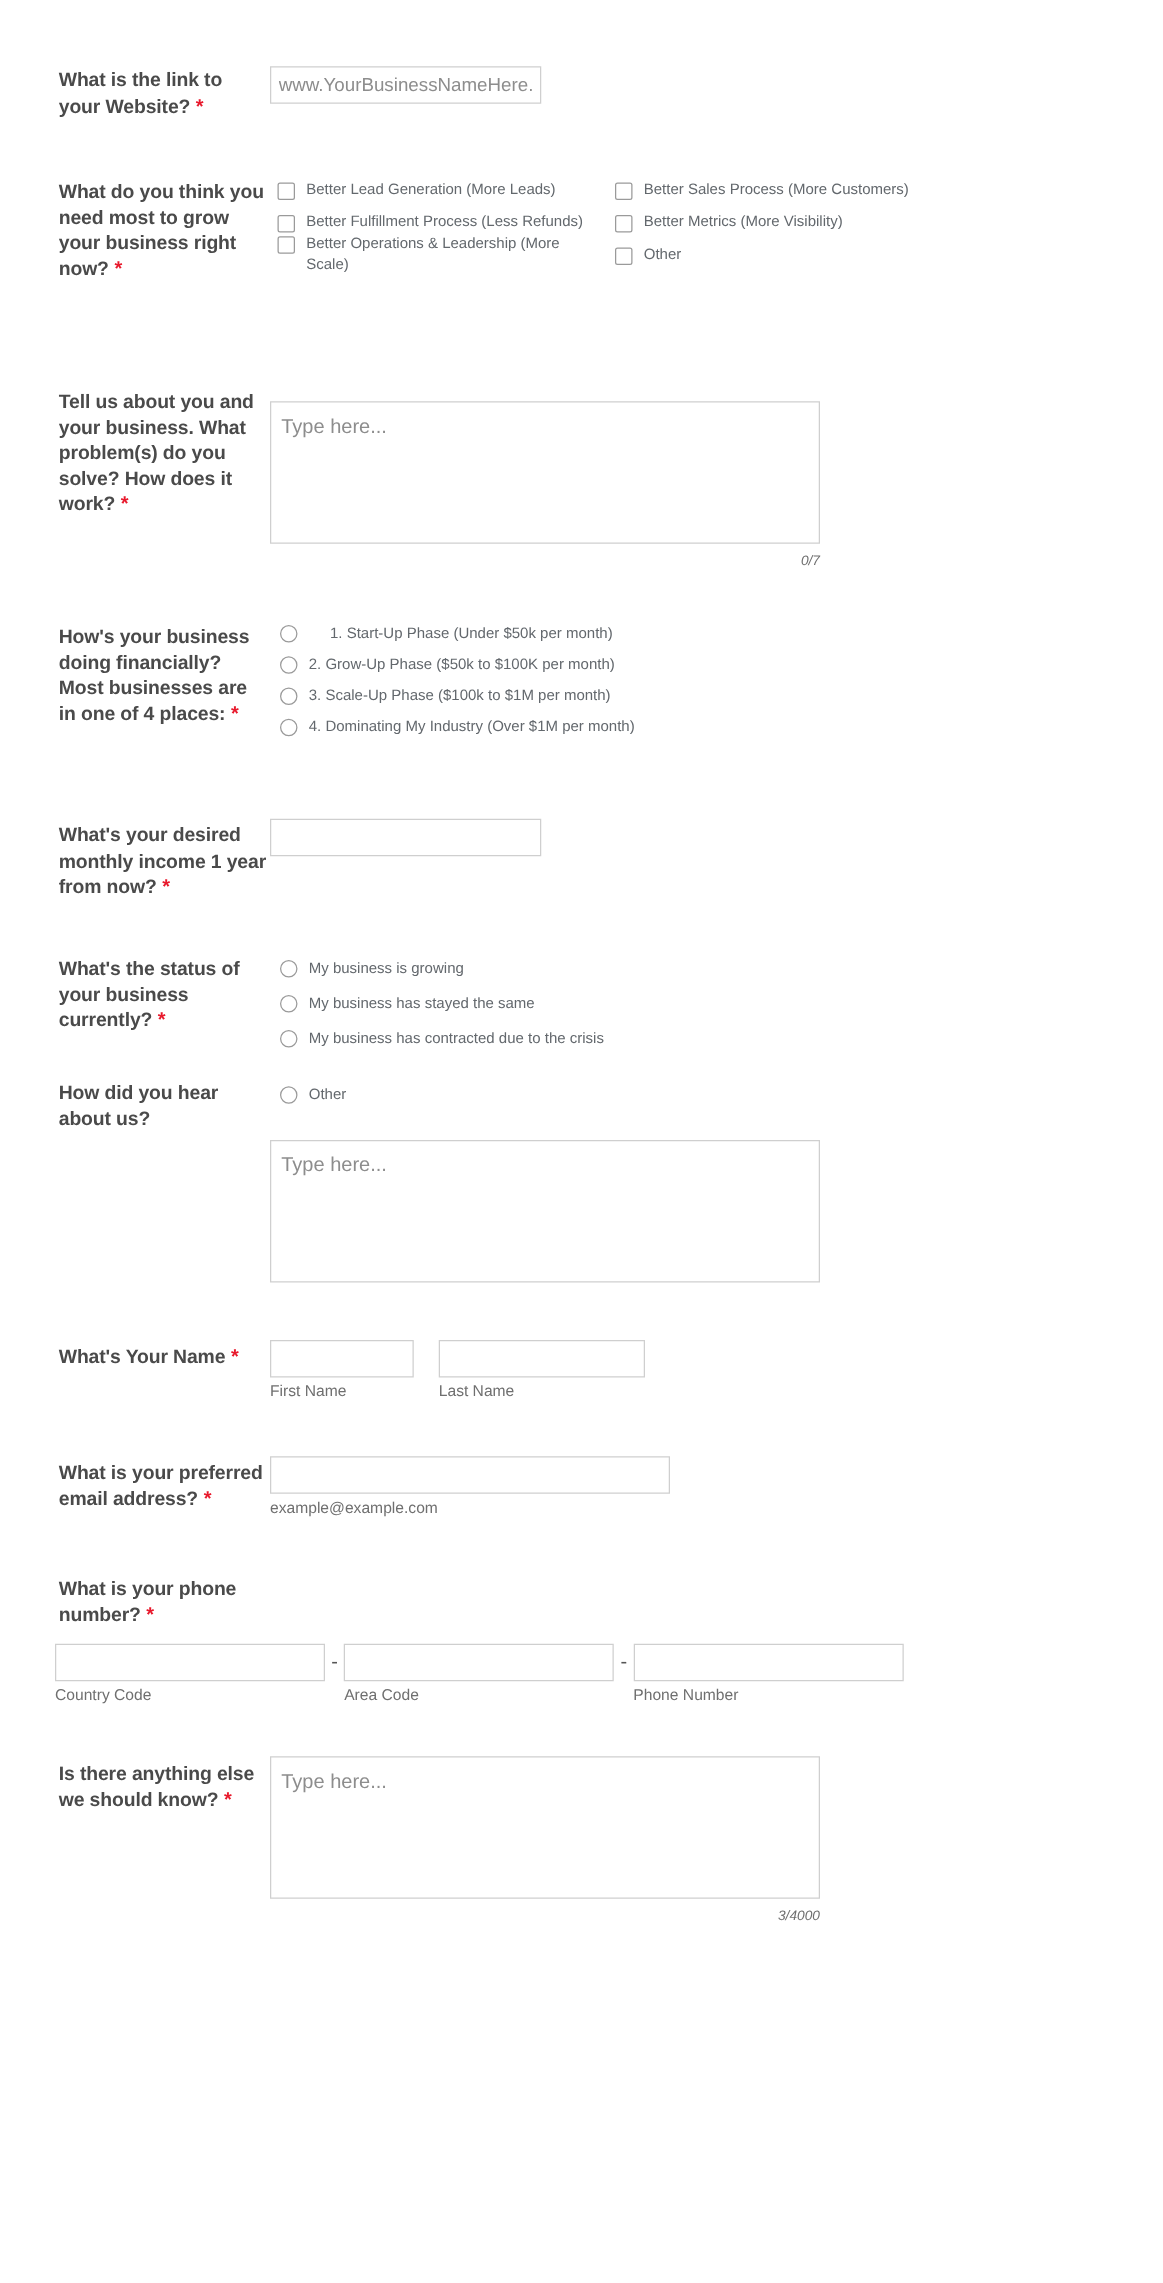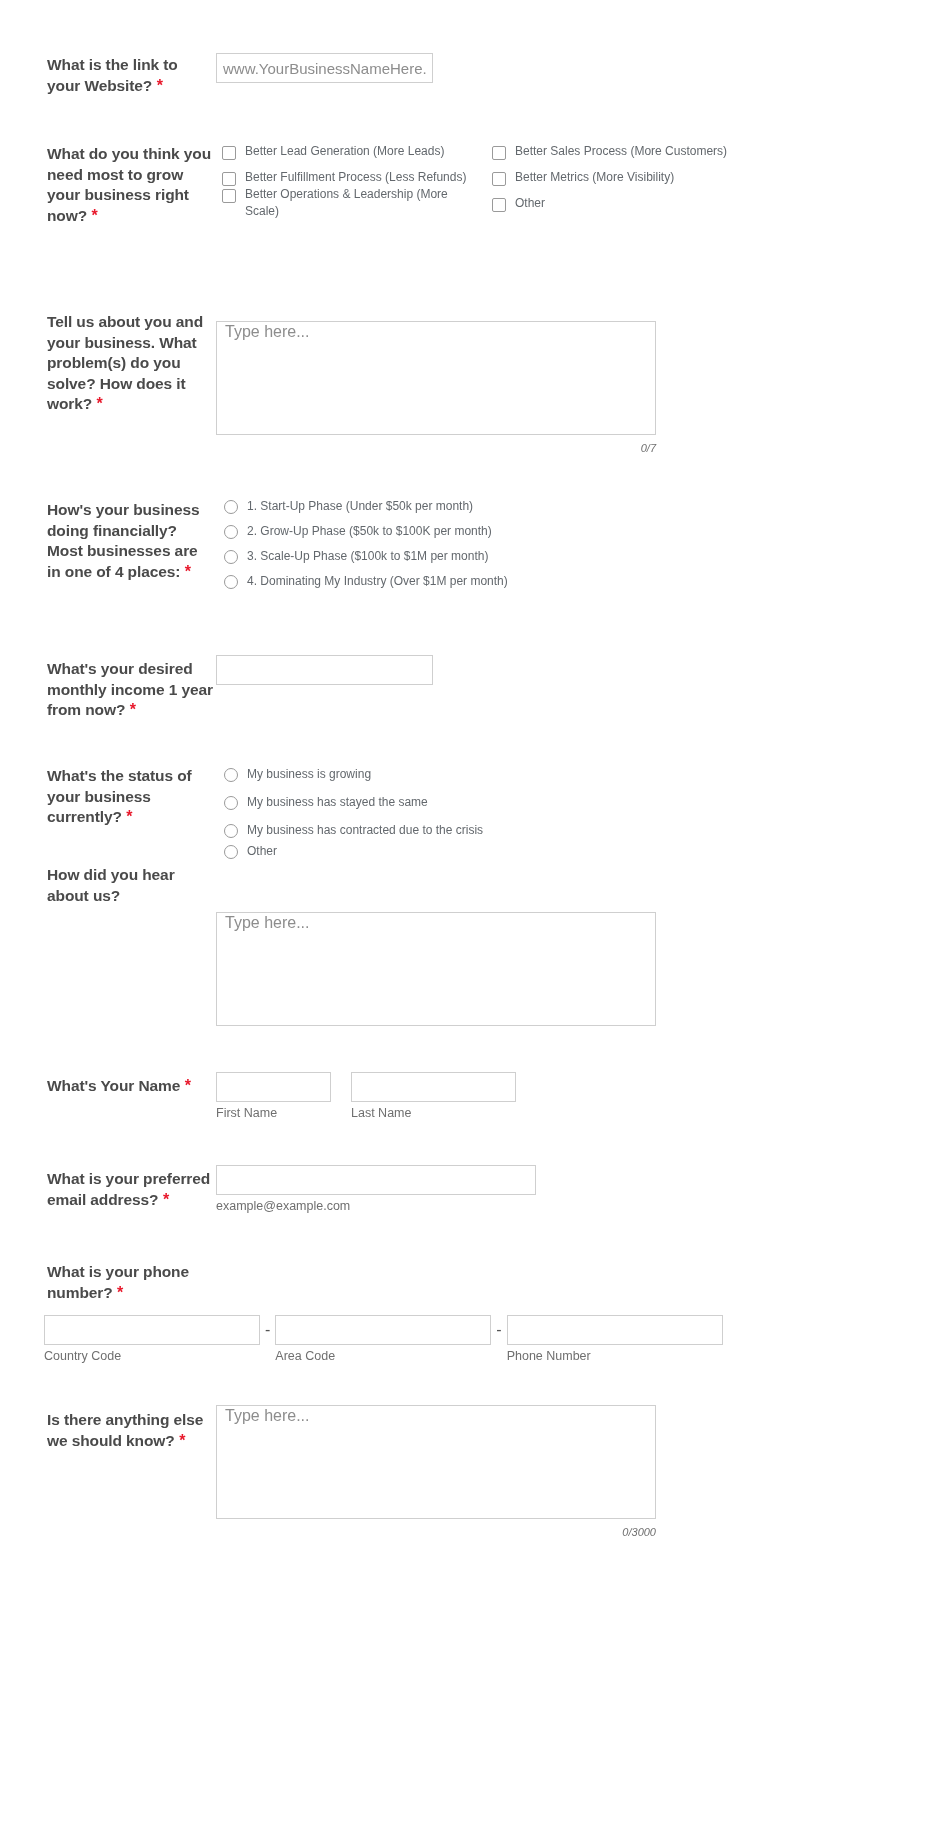--- a/index.html
+++ b/index.html
@@ -44,21 +44,21 @@
     outline: none;
     border-radius: 0;
   }
   .txtinput::placeholder { color: #8d8d8d; opacity: 1; }
   textarea.txtarea {
     border: 1px solid #cfcfcf;
     background: #ffffff;
     font-size: 16px;
     color: #555;
     font-family: "Liberation Sans", sans-serif;
-    padding: 0 8px;
+    padding: 10px 8px;
     outline: none;
     resize: none;
     line-height: 1.3;
   }
   textarea.txtarea::placeholder { color: #8d8d8d; opacity: 1; }
   .counter {
     font-size: 11px;
     color: #6f6f6f;
     text-align: right;
     font-style: italic;
@@ -164,21 +164,21 @@
   <div class="row" style="left:216px; top:321px;">
     <textarea class="txtarea" style="width: 440px; height: 114px;" placeholder="Type here..."></textarea>
     <div class="counter" style="width:440px; margin-top:3px;">0/7</div>
   </div>
 
   <div class="row" style="left:47px; top:500px; width:168px;">
     <span class="qlabel">How's your business doing financially? Most businesses are in one of 4 places:</span>
     <span class="req">*</span>
   </div>
   <div class="row" style="left:224px; top:498px; width:500px;">
-    <div class="optrow" style="margin-bottom:8px;">
+    <div class="optrow" style="margin-bottom:8px;gap:17px;">
       <span class="radio"></span>
       <span class="opttext">1. Start-Up Phase (Under $50k per month)</span>
     </div>
     <div class="optrow" style="margin-bottom:8px;">
       <span class="radio"></span>
       <span class="opttext">2. Grow-Up Phase ($50k to $100K per month)</span>
     </div>
     <div class="optrow" style="margin-bottom:8px;">
       <span class="radio"></span>
       <span class="opttext">3. Scale-Up Phase ($100k to $1M per month)</span>
@@ -203,21 +203,21 @@
   </div>
   <div class="row" style="left:224px; top:766px; width:500px;">
     <div class="optrow" style="margin-bottom:11px;">
       <span class="radio"></span>
       <span class="opttext">My business is growing</span>
     </div>
     <div class="optrow" style="margin-bottom:11px;">
       <span class="radio"></span>
       <span class="opttext">My business has stayed the same</span>
     </div>
-    <div class="optrow" style="margin-bottom:4px;text-align:right;">
+    <div class="optrow" style="margin-bottom:28px;text-align:right;">
       <span class="radio"></span>
       <span class="opttext">My business has contracted due to the crisis</span>
     </div>
     <div class="optrow">
       <span class="radio"></span>
       <span class="opttext">Other</span>
     </div>
   </div>
 
   <div class="row" style="left:47px; top:865px; width:170px;">
@@ -271,16 +271,16 @@
       <div class="sublabel">Phone Number</div>
     </div>
   </div>
 
   <div class="row" style="left:47px; top:1410px; width:170px;">
     <span class="qlabel">Is there anything else we should know?</span>
     <span class="req">*</span>
   </div>
   <div class="row" style="left:216px; top:1405px;">
     <textarea class="txtarea" style="width: 440px; height: 114px;" placeholder="Type here..."></textarea>
-    <div class="counter" style="width:440px; margin-top:3px;">0/3000</div>
+    <div class="counter" style="width:440px; margin-top:3px;">3/4000</div>
   </div>
 
 </div>
 
 </body></html>

